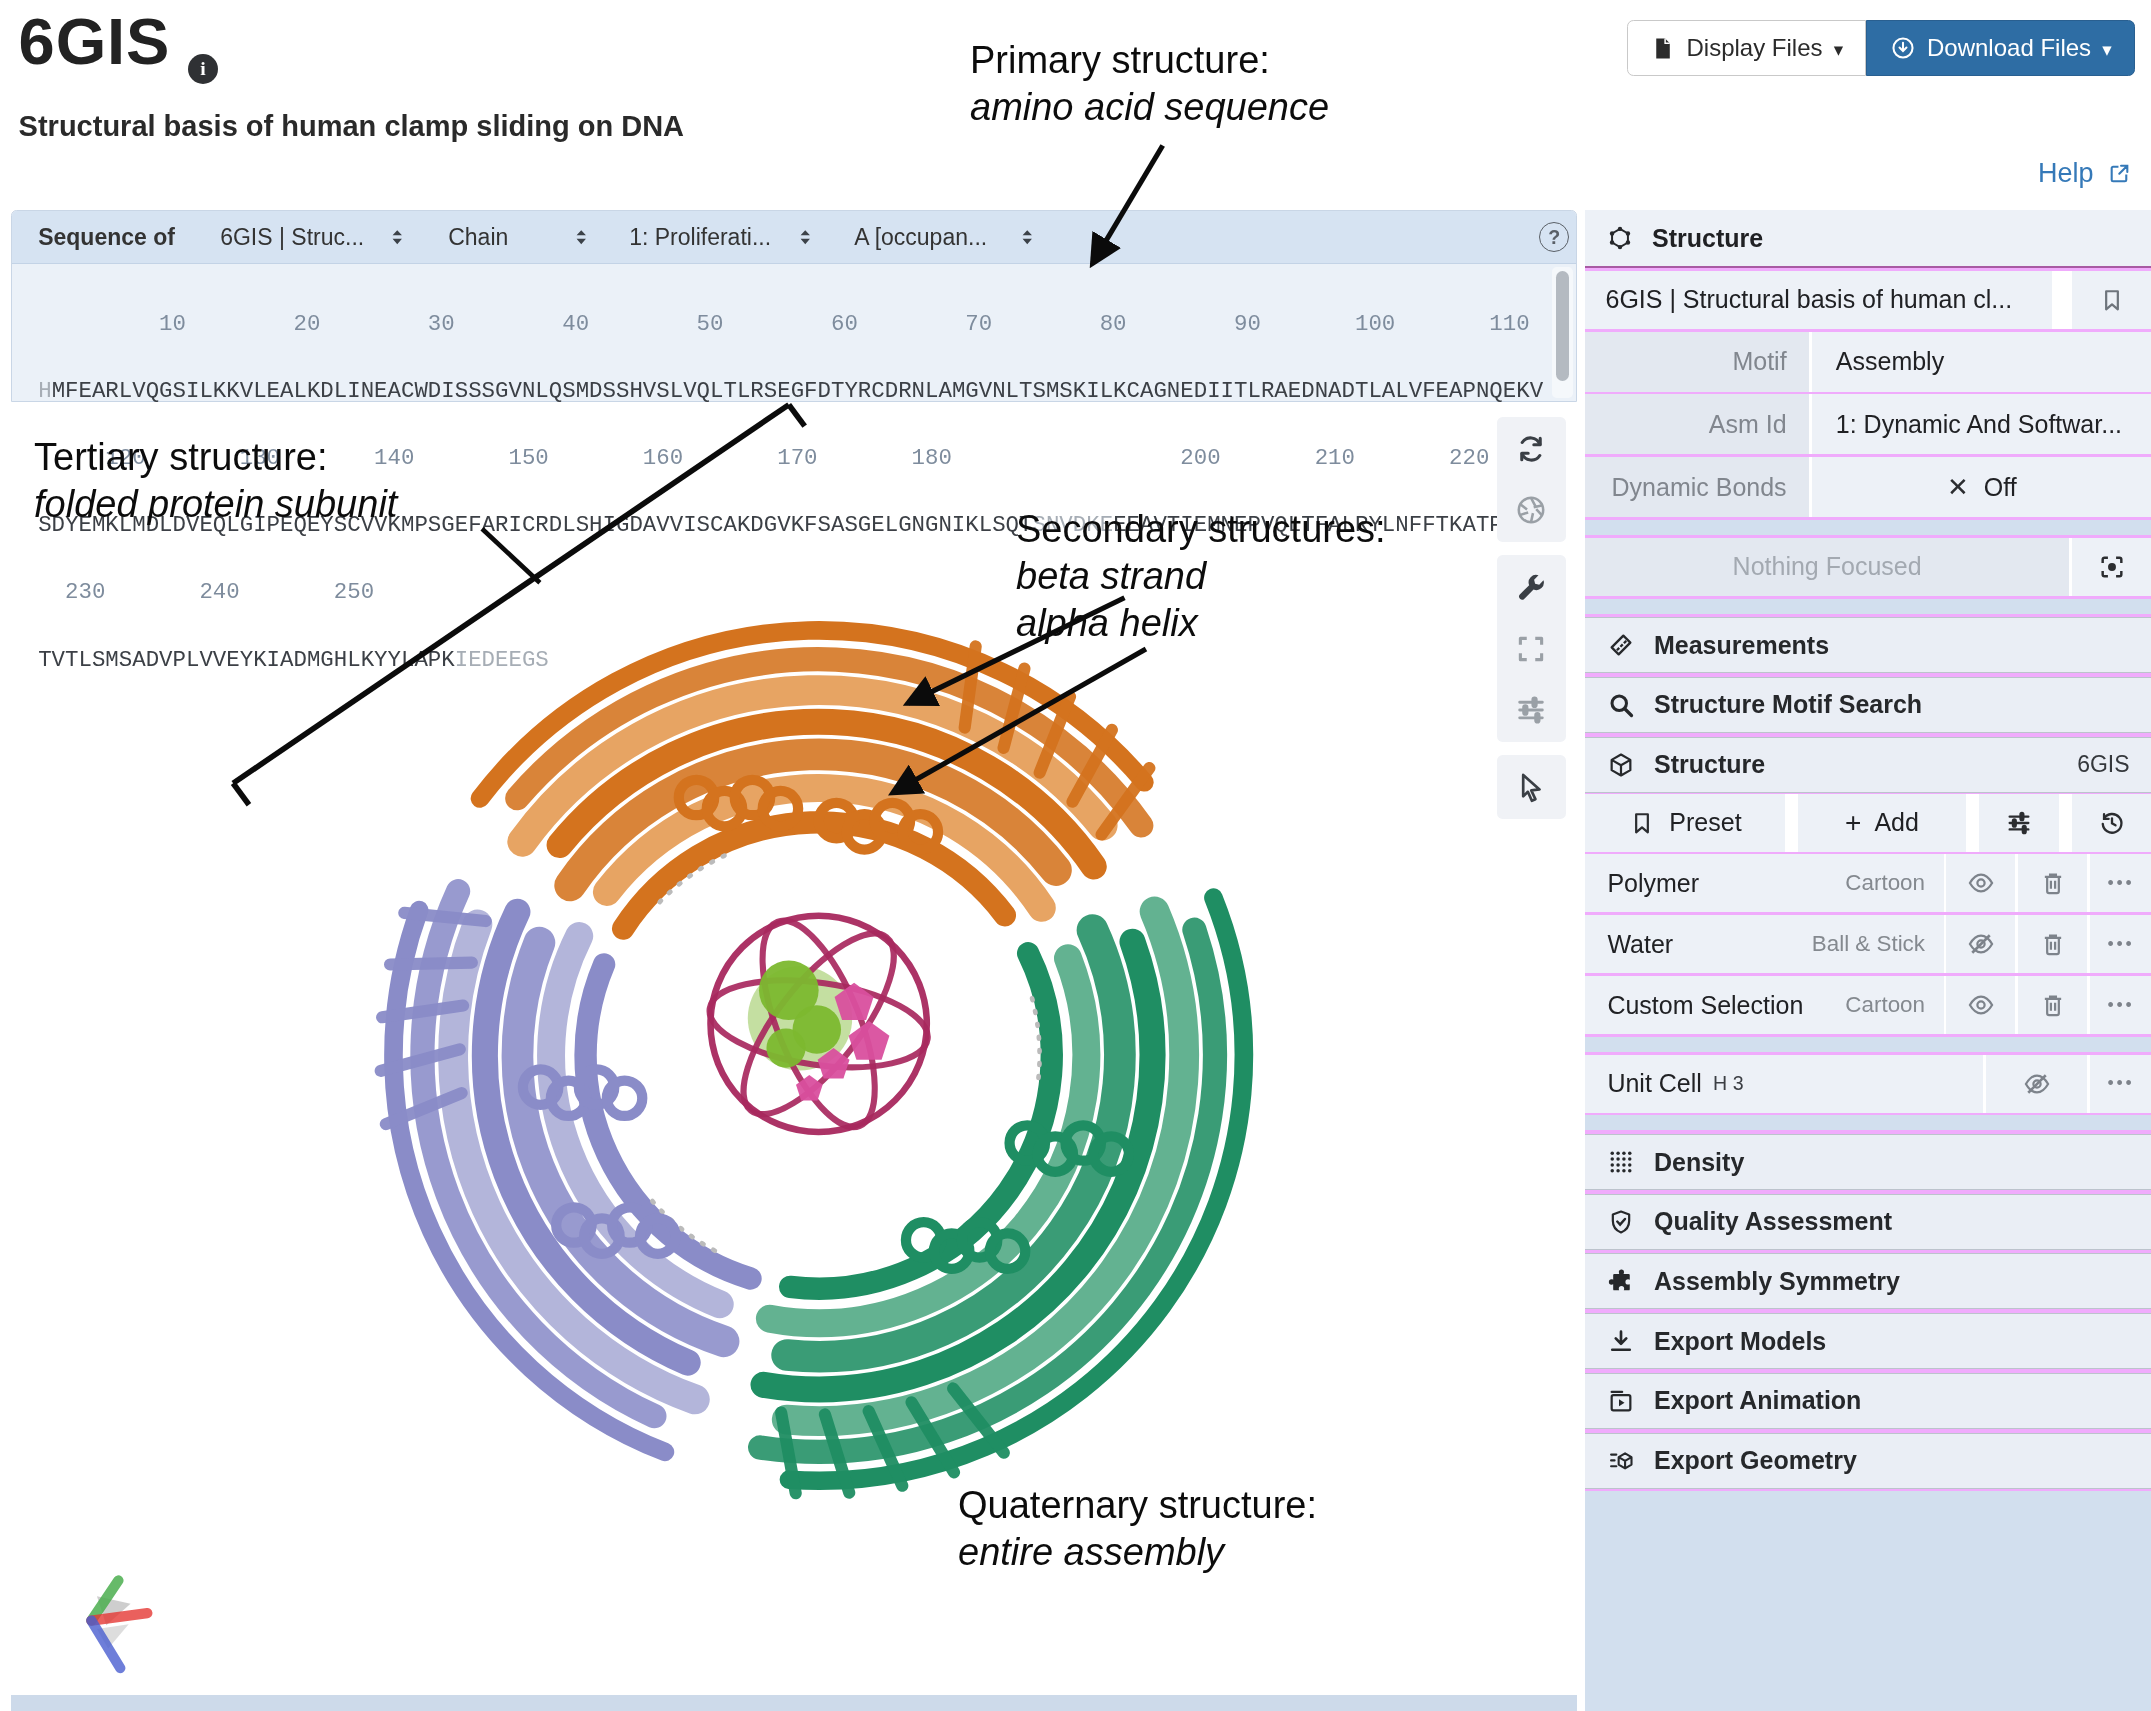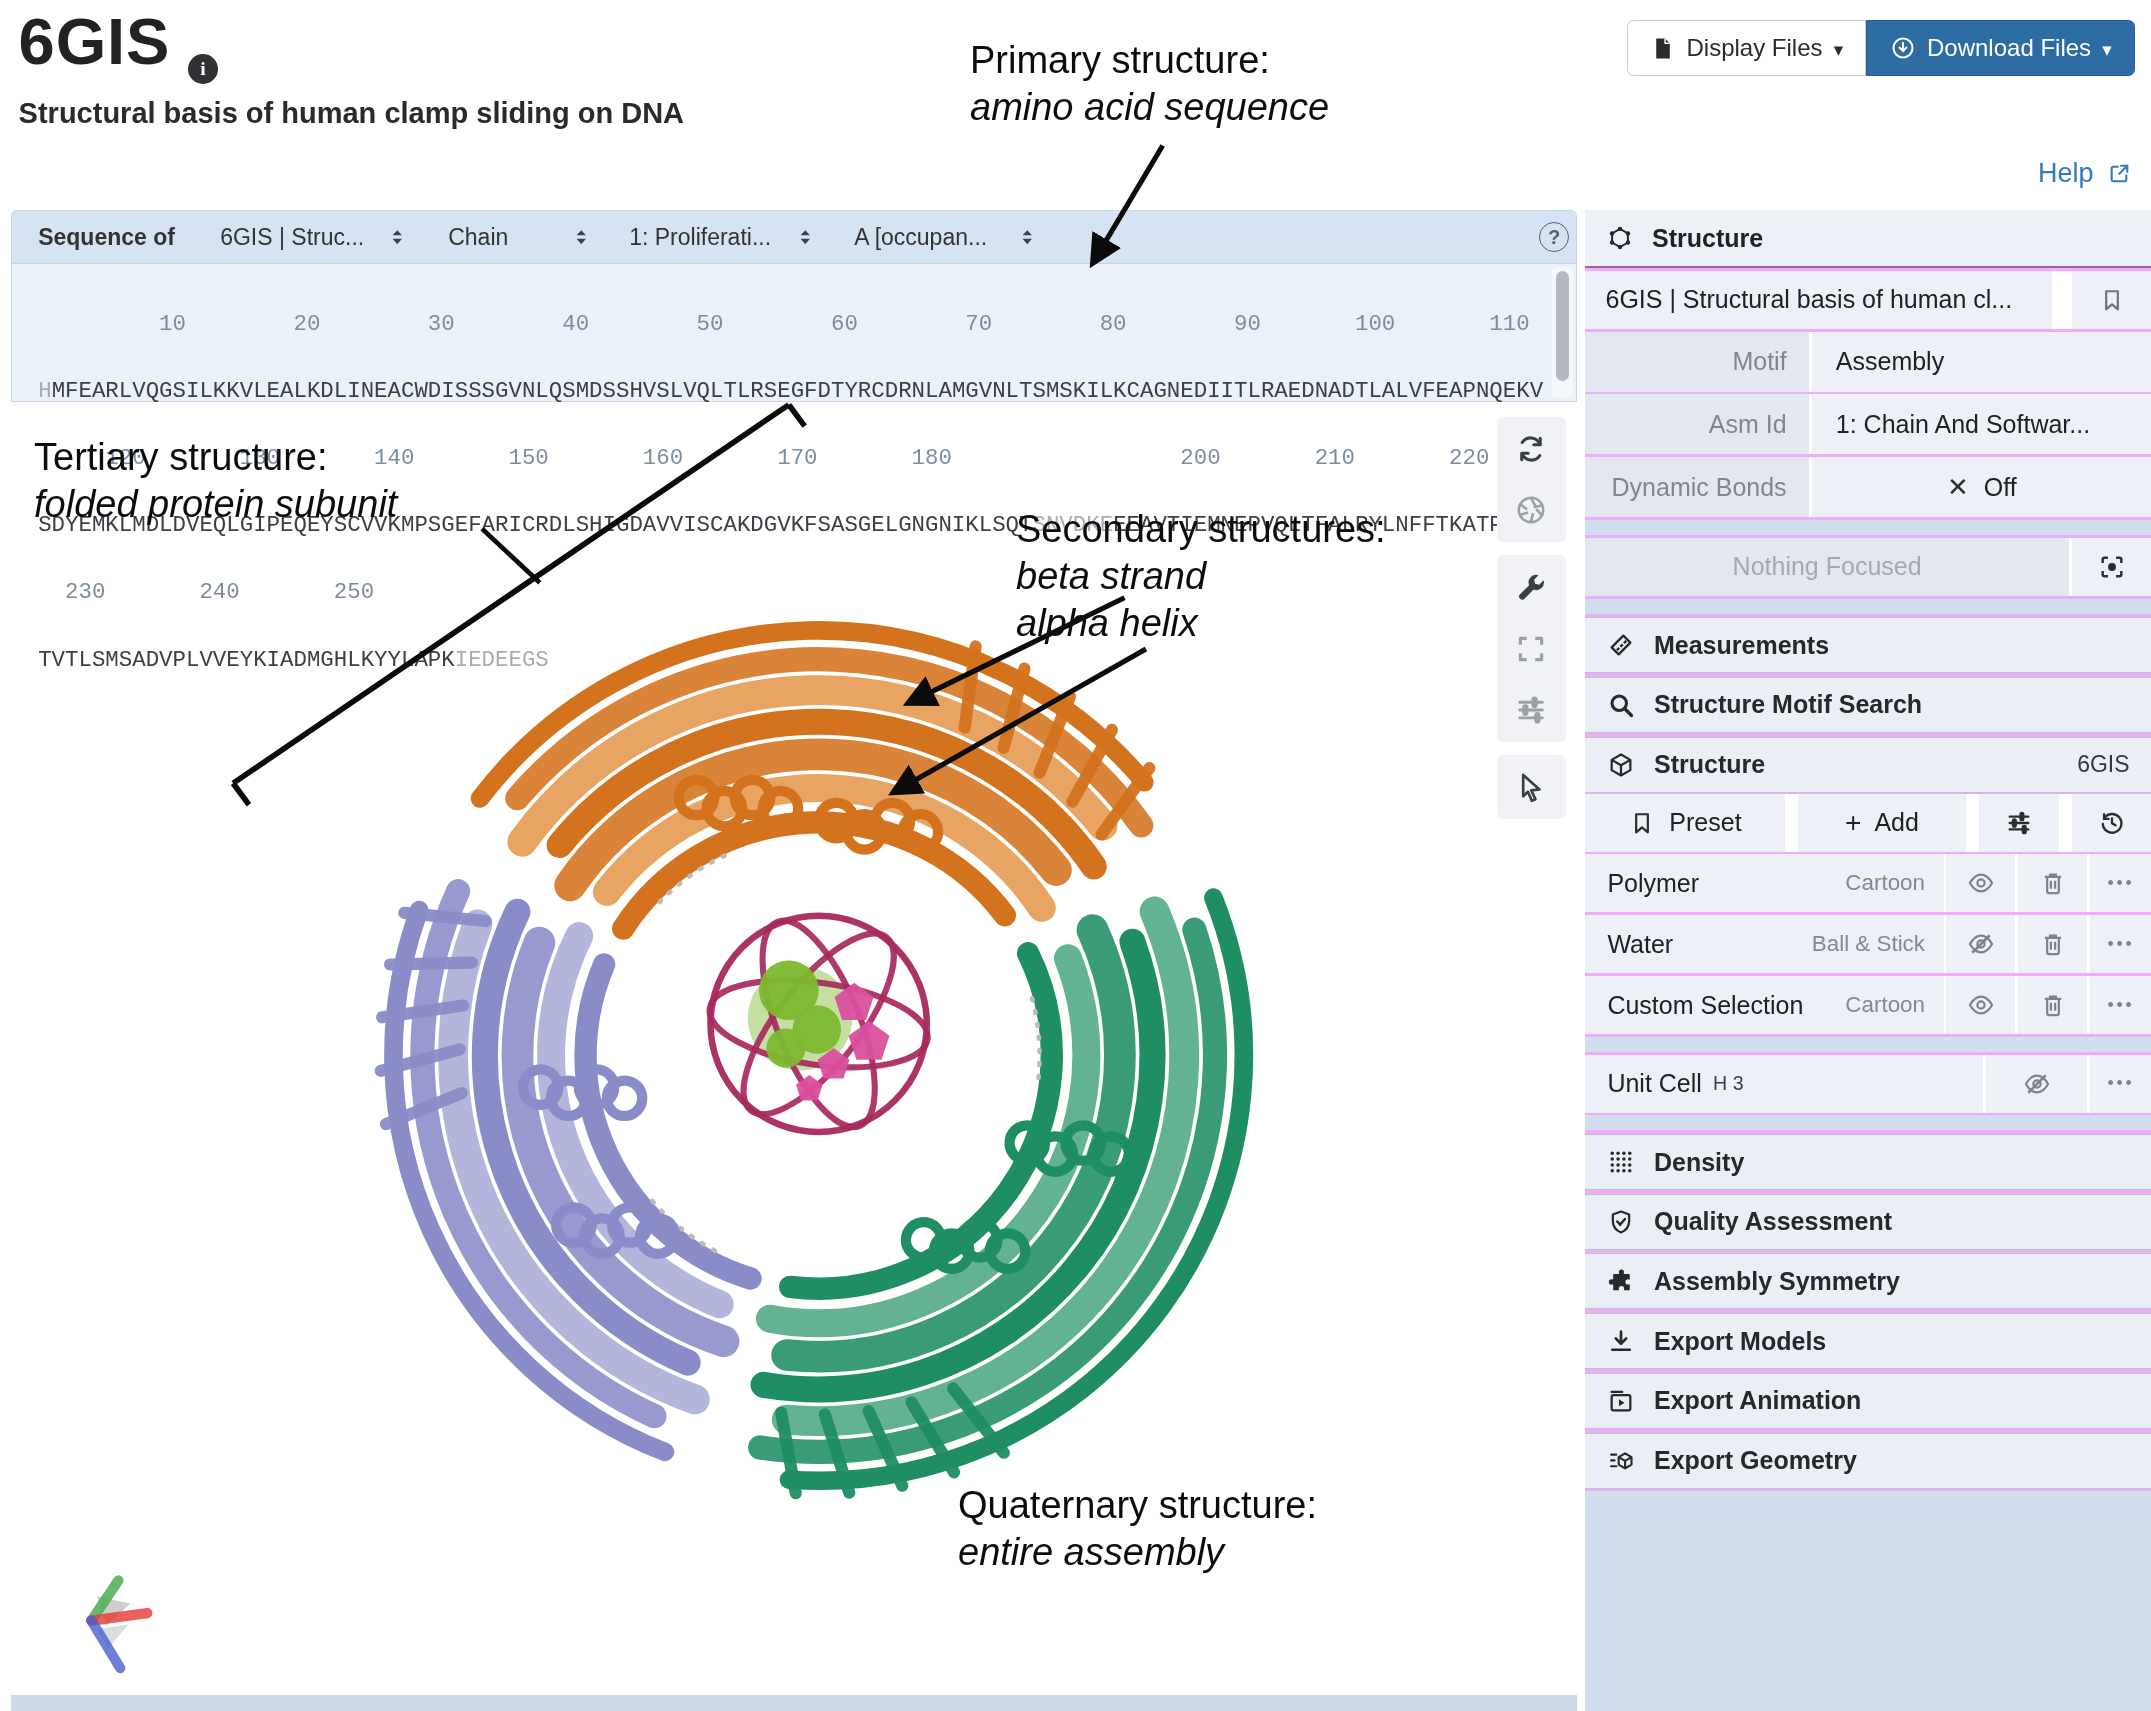--- a/index.html
+++ b/index.html
@@ -4,21 +4,21 @@
 <style>
   html,body{margin:0;padding:0}
   body{width:2152px;height:1712px;position:relative;background:#fff;
        font-family:"Liberation Sans",sans-serif;overflow:hidden;color:#1f1f1f}
 
   
   .hdr-title{position:absolute;left:18.6px;top:3.7px;font-size:65px;font-weight:bold;color:#222;letter-spacing:0.9px}
   .hdr-info{position:absolute;left:188px;top:54px;width:30px;height:30px;border-radius:50%;
             background:#2f3134;color:#fff;font-size:19.6px;font-weight:bold;
             display:flex;align-items:center;justify-content:center;font-family:"Liberation Serif",serif}
-  .hdr-sub{position:absolute;left:18.6px;top:97px;font-size:29px;font-weight:bold;color:#2a2a2a}
+  .hdr-sub{position:absolute;left:18.6px;top:110px;font-size:29px;font-weight:bold;color:#2a2a2a}
 
   .btns{position:absolute;top:20px;right:17px;display:flex;height:56px;z-index:9}
   .btn{display:flex;align-items:center;gap:11.2px;font-size:24px;padding:0 22.4px;box-sizing:border-box;cursor:pointer}
   .btn-display{background:#fff;border:1.9px solid #c9c9c9;border-radius:6.5px 0 0 6.5px;color:#2b2b2b}
   .btn-download{background:#2e6da4;border:1.9px solid #295f90;border-radius:0 6.5px 6.5px 0;color:#fff}
   .caret{font-size:18.6px;margin-top:3.7px}
   .help{position:absolute;top:158px;right:20.5px;font-size:27px;color:#3579b8;display:flex;gap:13px;align-items:center;z-index:9}
   .help svg{width:25px;height:25px;color:#3579b8}
 
   
@@ -475,21 +475,21 @@
       </div>
   </div>
 
   <div class="kv">
     <div class="k">Motif</div>
     <div class="v">Assembly</div>
   </div>
 
   <div class="kv">
     <div class="k">Asm Id</div>
-    <div class="v">1: Chain And Softwar...</div>
+    <div class="v">1: Dynamic And Softwar...</div>
   </div>
 
   <div class="kv">
     <div class="k">Dynamic Bonds</div>
     <div class="v center">
       <span class="xmark">✕</span>
       <span>Off</span>
     </div>
   </div>
 

